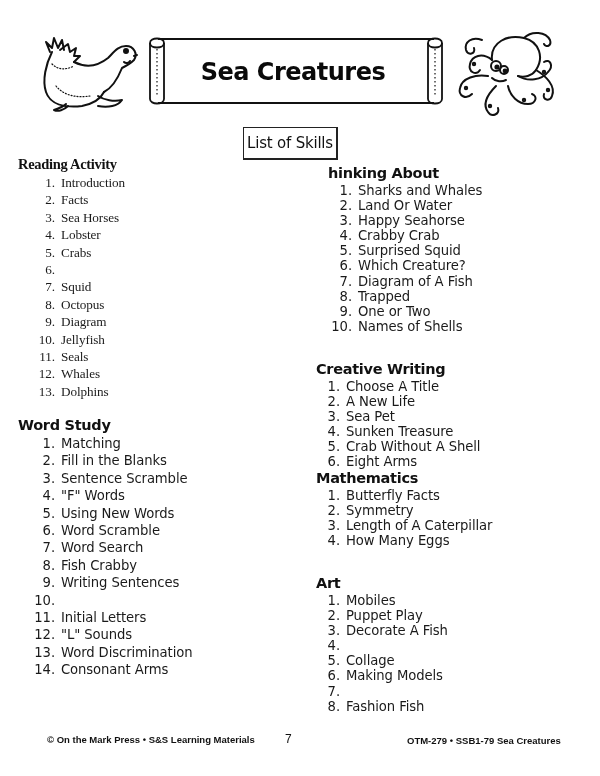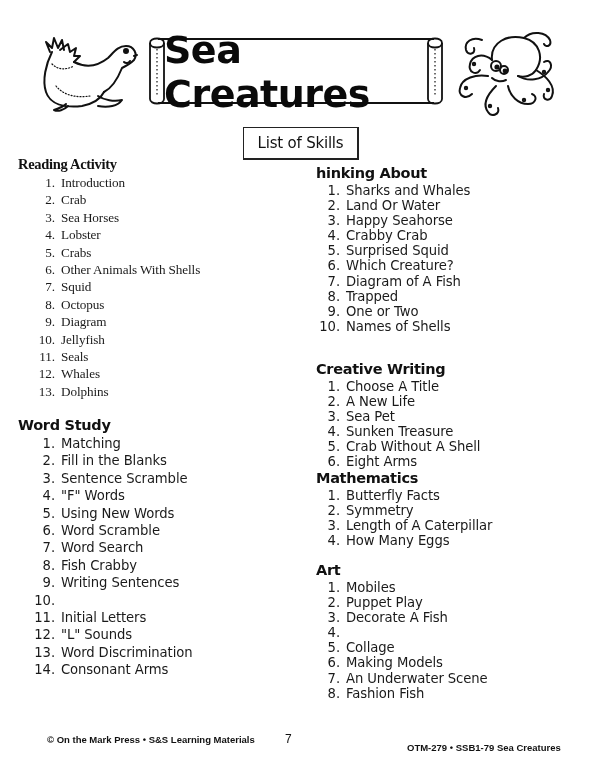--- a/index.html
+++ b/index.html
@@ -8,46 +8,46 @@
 
   .header { position: absolute; left: 0; top: 0; width: 600px; height: 130px; }
   .seal { position: absolute; left: 38px; top: 34px; width: 100px; height: 82px; }
   .octopus { position: absolute; left: 452px; top: 30px; width: 108px; height: 90px; }
   .scroll { position: absolute; left: 146px; top: 35px; width: 300px; height: 72px; }
   .scroll-frame { position: absolute; left: 0; top: 0; width: 300px; height: 72px; }
   .banner-title {
     position: absolute; left: 18px; top: 12px; width: 258px; height: 50px;
     display: flex; align-items: center; justify-content: center;
     font-family: "DejaVu Sans", sans-serif; font-weight: bold;
-    font-size: 38px; letter-spacing: -0.5px; color: #0a0a0a;
+    font-size: 24px; letter-spacing: -0.5px; color: #0a0a0a;
   }
 
   .skills-box {
-    position: absolute; left: 243px; top: 127px; width: 116px; height: 33px;
+    position: absolute; left: 243px; top: 127px; width: 95px; height: 33px;
     border: 1.5px solid #222; border-right-width: 2.5px; border-bottom-width: 2.5px;
     display: flex; align-items: center; justify-content: center;
     font-size: 15px; font-weight: normal; color: #111; letter-spacing: -0.2px;
   }
 
   .section { position: absolute; }
   .section-title { font-size: 14.5px; font-weight: bold; color: #111; letter-spacing: -0.3px; height: 20px; line-height: 20px; }
   .item { display: flex; font-size: 13.2px; color: #1a1a1a; letter-spacing: -0.1px; }
   .item .num { text-align: right; flex: 0 0 auto; }
   .item .txt { margin-left: 6px; white-space: nowrap; }
 
   .left .item { height: 17.4px; line-height: 17.4px; }
   .left .item .num { width: 37px; }
   .right .item { height: 15.1px; line-height: 15.1px; }
   .right .item .num { width: 24px; }
 
   .footer { position: absolute; top: 734px; left: 0; width: 600px; height: 14px;
     font-family: Liberation Sans, sans-serif; font-weight: bold; font-size: 9.5px; color: #111; }
   .footer .f-left { position: absolute; left: 47px; top: 0; }
   .footer .f-page { position: absolute; left: 285px; top: -2px; font-weight: normal; font-size: 12px; }
-  .footer .f-right { position: absolute; left: 407px; top: 8px; }
+  .footer .f-right { position: absolute; left: 407px; top: 1px; }
 </style>
 </head>
 <body>
 
 <div class="header">
 
   <svg class="seal" viewBox="0 0 100 82">
     <g fill="none" stroke="#111" stroke-width="2" stroke-linecap="round" stroke-linejoin="round">
 
       <path d="M12 18 L8 8 L14 14 L16 4 L20 14 L24 6 L26 16"></path>
@@ -122,37 +122,36 @@
 
 <div class="section left" style="left:18px; top:154px;font-family:Liberation Serif, serif;">
   <div class="section-title">Reading Activity</div>
   <div id="left-0">
       <div class="item">
         <span class="num">1.</span>
         <span class="txt">Introduction</span>
       </div>
       <div class="item">
         <span class="num">2.</span>
-        <span class="txt">Crab</span>
+        <span class="txt">Facts</span>
       </div>
       <div class="item">
         <span class="num">3.</span>
         <span class="txt">Sea Horses</span>
       </div>
       <div class="item">
         <span class="num">4.</span>
         <span class="txt">Lobster</span>
       </div>
       <div class="item">
         <span class="num">5.</span>
         <span class="txt">Crabs</span>
       </div>
       <div class="item">
         <span class="num">6.</span>
-        <span class="txt">Other Animals With Shells</span>
       </div>
       <div class="item">
         <span class="num">7.</span>
         <span class="txt">Squid</span>
       </div>
       <div class="item">
         <span class="num">8.</span>
         <span class="txt">Octopus</span>
       </div>
       <div class="item">
@@ -232,21 +231,21 @@
         <span class="num">13.</span>
         <span class="txt">Word Discrimination</span>
       </div>
       <div class="item">
         <span class="num">14.</span>
         <span class="txt">Consonant Arms</span>
       </div>
     </div>
 </div>
 
-<div class="section right" style="left:316px; top:163px;">
+<div class="section right" style="left:328px; top:163px;">
   <div class="section-title">hinking About</div>
   <div id="right-0">
       <div class="item">
         <span class="num">1.</span>
         <span class="txt">Sharks and Whales</span>
       </div>
       <div class="item">
         <span class="num">2.</span>
         <span class="txt">Land Or Water</span>
       </div>
@@ -330,21 +329,21 @@
         <span class="num">3.</span>
         <span class="txt">Length of A Caterpillar</span>
       </div>
       <div class="item">
         <span class="num">4.</span>
         <span class="txt">How Many Eggs</span>
       </div>
     </div>
 </div>
 
-<div class="section right" style="left:316px; top:560px;">
+<div class="section right" style="left:316px; top:573px;">
   <div class="section-title">Art</div>
   <div id="right-3">
       <div class="item">
         <span class="num">1.</span>
         <span class="txt">Mobiles</span>
       </div>
       <div class="item">
         <span class="num">2.</span>
         <span class="txt">Puppet Play</span>
       </div>
@@ -358,21 +357,20 @@
       <div class="item">
         <span class="num">5.</span>
         <span class="txt">Collage</span>
       </div>
       <div class="item">
         <span class="num">6.</span>
         <span class="txt">Making Models</span>
       </div>
       <div class="item">
         <span class="num">7.</span>
-        <span class="txt">An Underwater Scene</span>
       </div>
       <div class="item">
         <span class="num">8.</span>
         <span class="txt">Fashion Fish</span>
       </div>
     </div>
 </div>
 
 <div class="footer">
   <span class="f-left">© On the Mark Press • S&amp;S Learning Materials</span>

